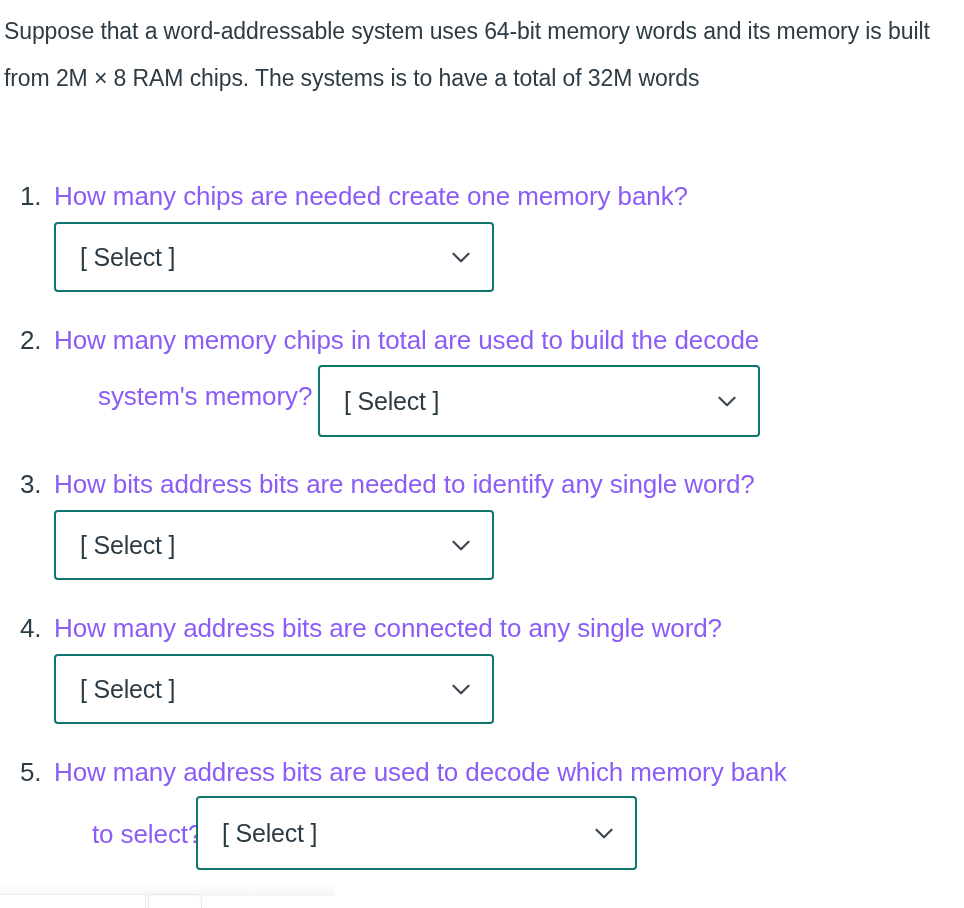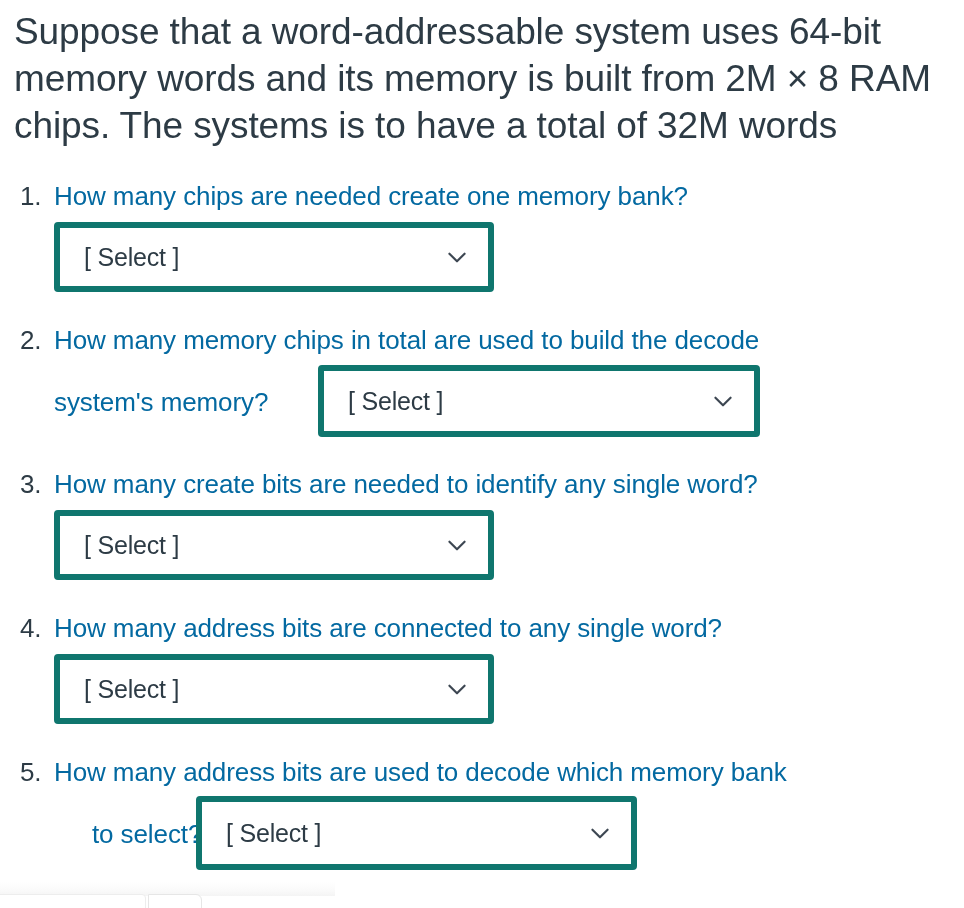--- a/index.html
+++ b/index.html
@@ -21,24 +21,24 @@
     position: absolute;
     left: 0;
     top: 0;
     width: 964px;
     height: 908px;
   }
 
   
   .intro {
     position: absolute;
-    left: 14px;
+    left: 4px;
     top: 8px;
     width: 940px;
-    font-size: 37px;
+    font-size: 23px;
     line-height: 47px;
     letter-spacing: -0.1px;
     color: #2d3b45;
     white-space: pre-wrap;
   }
 
   
   .qlist {
     position: absolute;
     left: 0;
@@ -70,29 +70,29 @@
     font-size: 26px;
     line-height: 40px;
     color: #2d3b45;
   }
 
   .qtext {
     display: block;
     margin-left: 54px;
     font-size: 26px;
     line-height: 40px;
-    color: #0369a1;
+    color: #8b5cf6;
   }
 
   
   .select-box {
     position: absolute;
     box-sizing: border-box;
     background: #ffffff;
-    border: 6px solid #0f766e;
+    border: 2px solid #0f766e;
     border-radius: 4px;
     display: flex;
     align-items: center;
     cursor: pointer;
   }
   .select-label {
     font-size: 25px;
     line-height: 1;
     color: #2d3b45;
     padding-left: 24px;
@@ -171,37 +171,37 @@
           <polyline points="5,9 12,16 19,9"></polyline>
         </svg>
       </span>
     </div>
 
     <div class="qitem" style="top:320px;">
       <div class="qline">
         <span class="qnum">2.</span>
         <span class="qtext">How many memory chips in total are used to build the decode</span>
       </div>
-      <div class="qline" style="margin-top:22px;">
+      <div class="qline" style="margin-top:16px;padding-left:44px;">
         <span class="qtext">system's memory?</span>
       </div>
     </div>
     <div class="select-box" style="left:318px; top:365px; width:442px; height:72px;">
       <span class="select-label">[ Select ]</span>
       <span class="select-arrow">
         <svg viewBox="0 0 24 24" width="26" height="26" fill="none" stroke="#3d4752" stroke-width="2" stroke-linecap="round" stroke-linejoin="round">
           <polyline points="5,9 12,16 19,9"></polyline>
         </svg>
       </span>
     </div>
 
     <div class="qitem" style="top:464px;">
       <div class="qline">
         <span class="qnum">3.</span>
-        <span class="qtext">How many create bits are needed to identify any single word?</span>
+        <span class="qtext">How bits address bits are needed to identify any single word?</span>
       </div>
     </div>
     <div class="select-box" style="left:54px; top:510px; width:440px; height:70px;">
       <span class="select-label">[ Select ]</span>
       <span class="select-arrow">
         <svg viewBox="0 0 24 24" width="26" height="26" fill="none" stroke="#3d4752" stroke-width="2" stroke-linecap="round" stroke-linejoin="round">
           <polyline points="5,9 12,16 19,9"></polyline>
         </svg>
       </span>
     </div>

